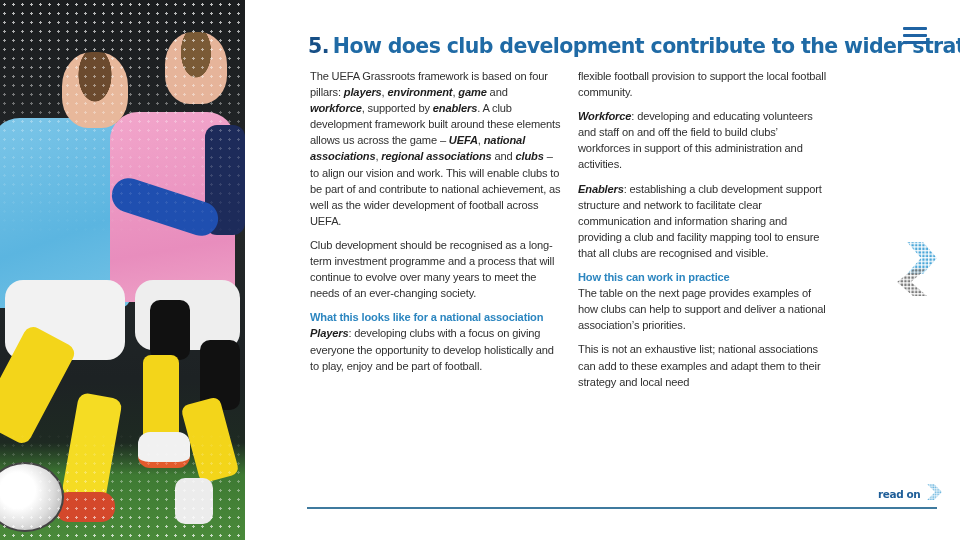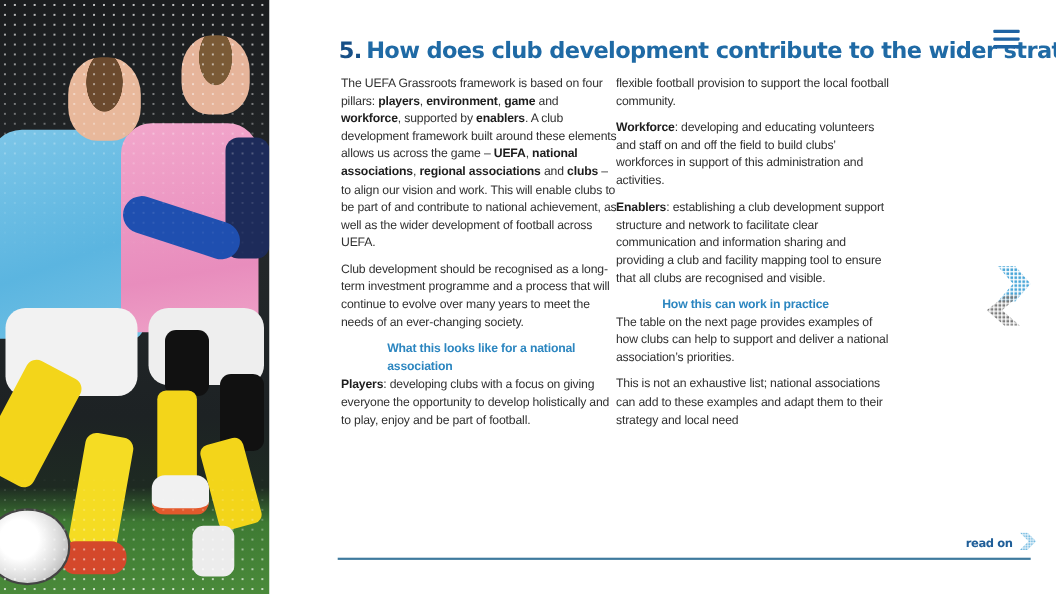--- a/index.html
+++ b/index.html
@@ -45,24 +45,24 @@
     font-family: "DejaVu Sans", sans-serif; font-size: 20.5px; letter-spacing: -0.6px;
     color: #1f6aa5; white-space: nowrap;
   }
   .title .num { font-weight: bold; color: #174f86; margin-right: 4px; }
   .menu-btn { position: absolute; left: 903px; top: 27px; width: 24px; height: 18px; cursor: pointer; }
   .menu-btn span { display: block; height: 3px; background: #1f63a3; margin-bottom: 4px; border-radius: 1px; }
 
   
   .col { position: absolute; top: 68px; font-size: 11.1px; line-height: 16.1px; color: #303030; letter-spacing: -0.15px; }
   .col-left { left: 310px; width: 252px; }
-  .col-right { left: 560px; width: 254px; }
+  .col-right { left: 578px; width: 254px; }
   .col p { margin-bottom: 8px; }
-  .col b { font-weight: bold; color: #1d1d1d; }
-  .sub { color: #2c86c0; font-weight: bold; display: block; margin-left: 42px; }
+  .col b { font-weight: bold; color: #1d1d1d; font-style: italic; }
+  .sub { color: #2c86c0; font-weight: bold; display: block; }
 
   
   .next-arrow { position: absolute; left: 893px; top: 240px; width: 46px; height: 58px; cursor: pointer; }
 
   
   .read-on { position: absolute; left: 878px; top: 484px; display: flex; align-items: flex-end; cursor: pointer; }
   .read-on .lbl { font-family: "DejaVu Sans", sans-serif; font-weight: bold; font-size: 10.5px; color: #1f5e98; letter-spacing: -0.4px; }
   .read-on svg { margin-left: 5px; }
   .footer-rule { position: absolute; left: 307px; top: 507px; width: 630px; height: 1.5px; background: #3f7a9e; }
 </style>

